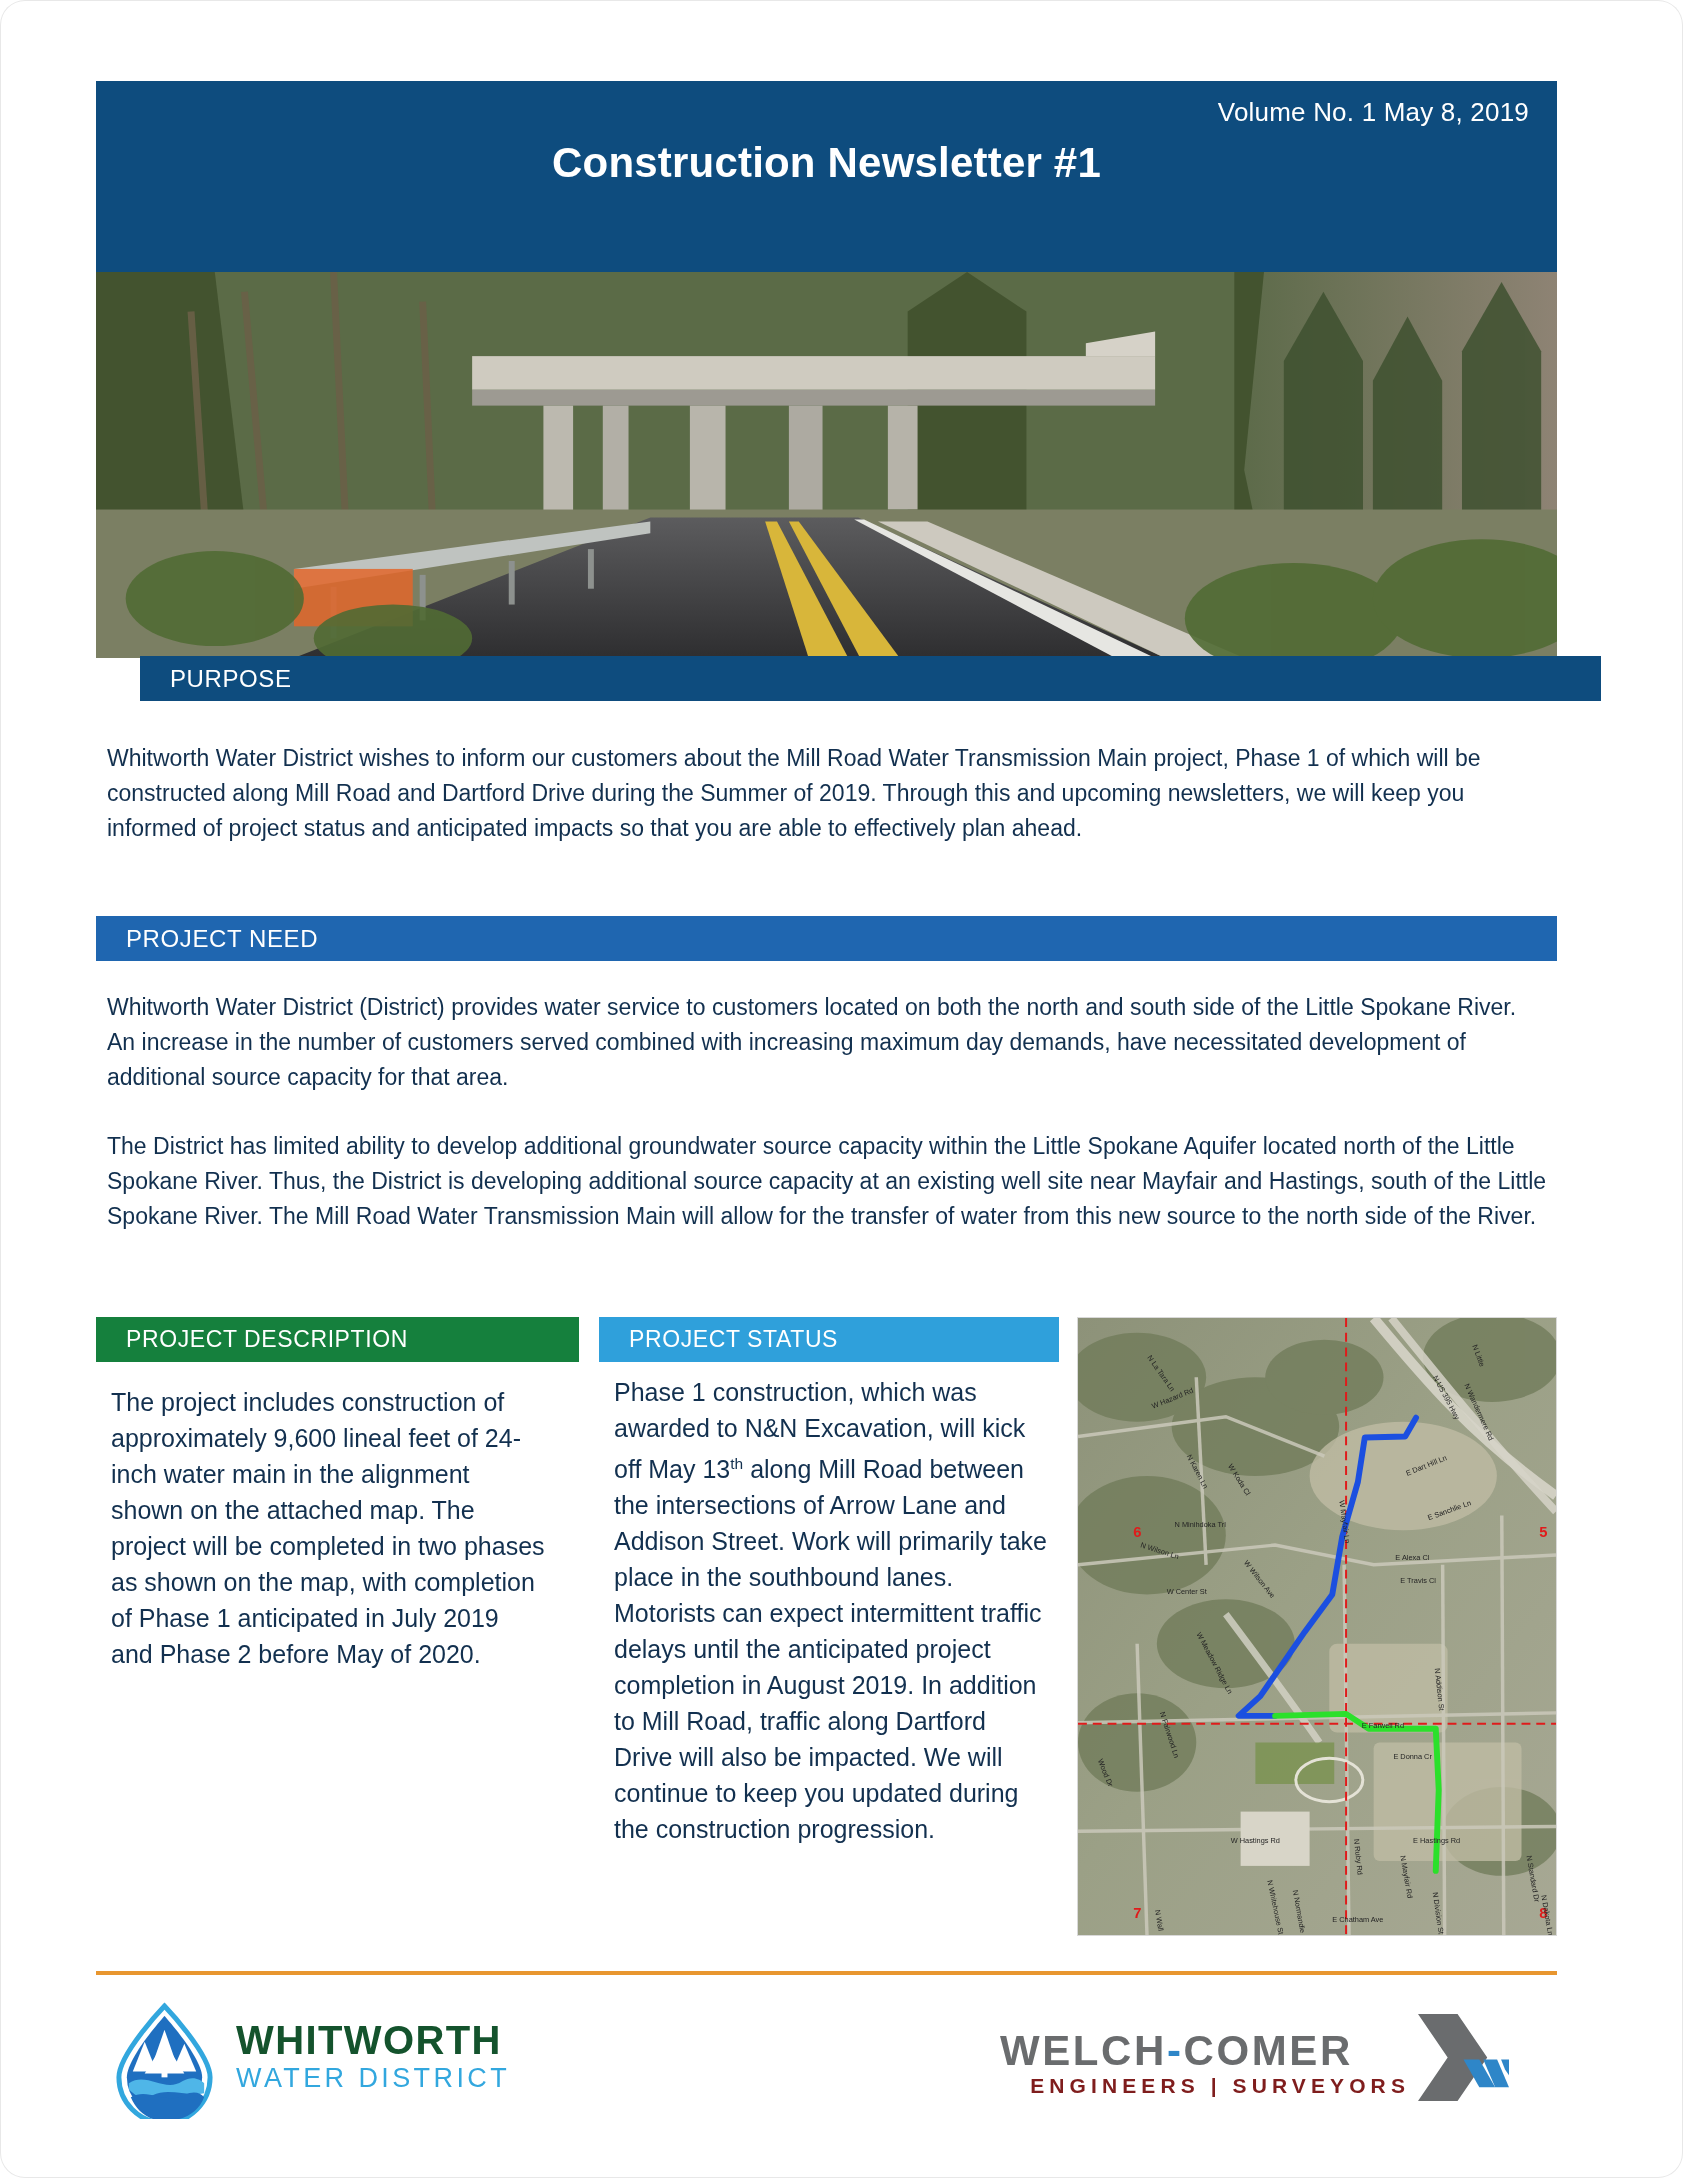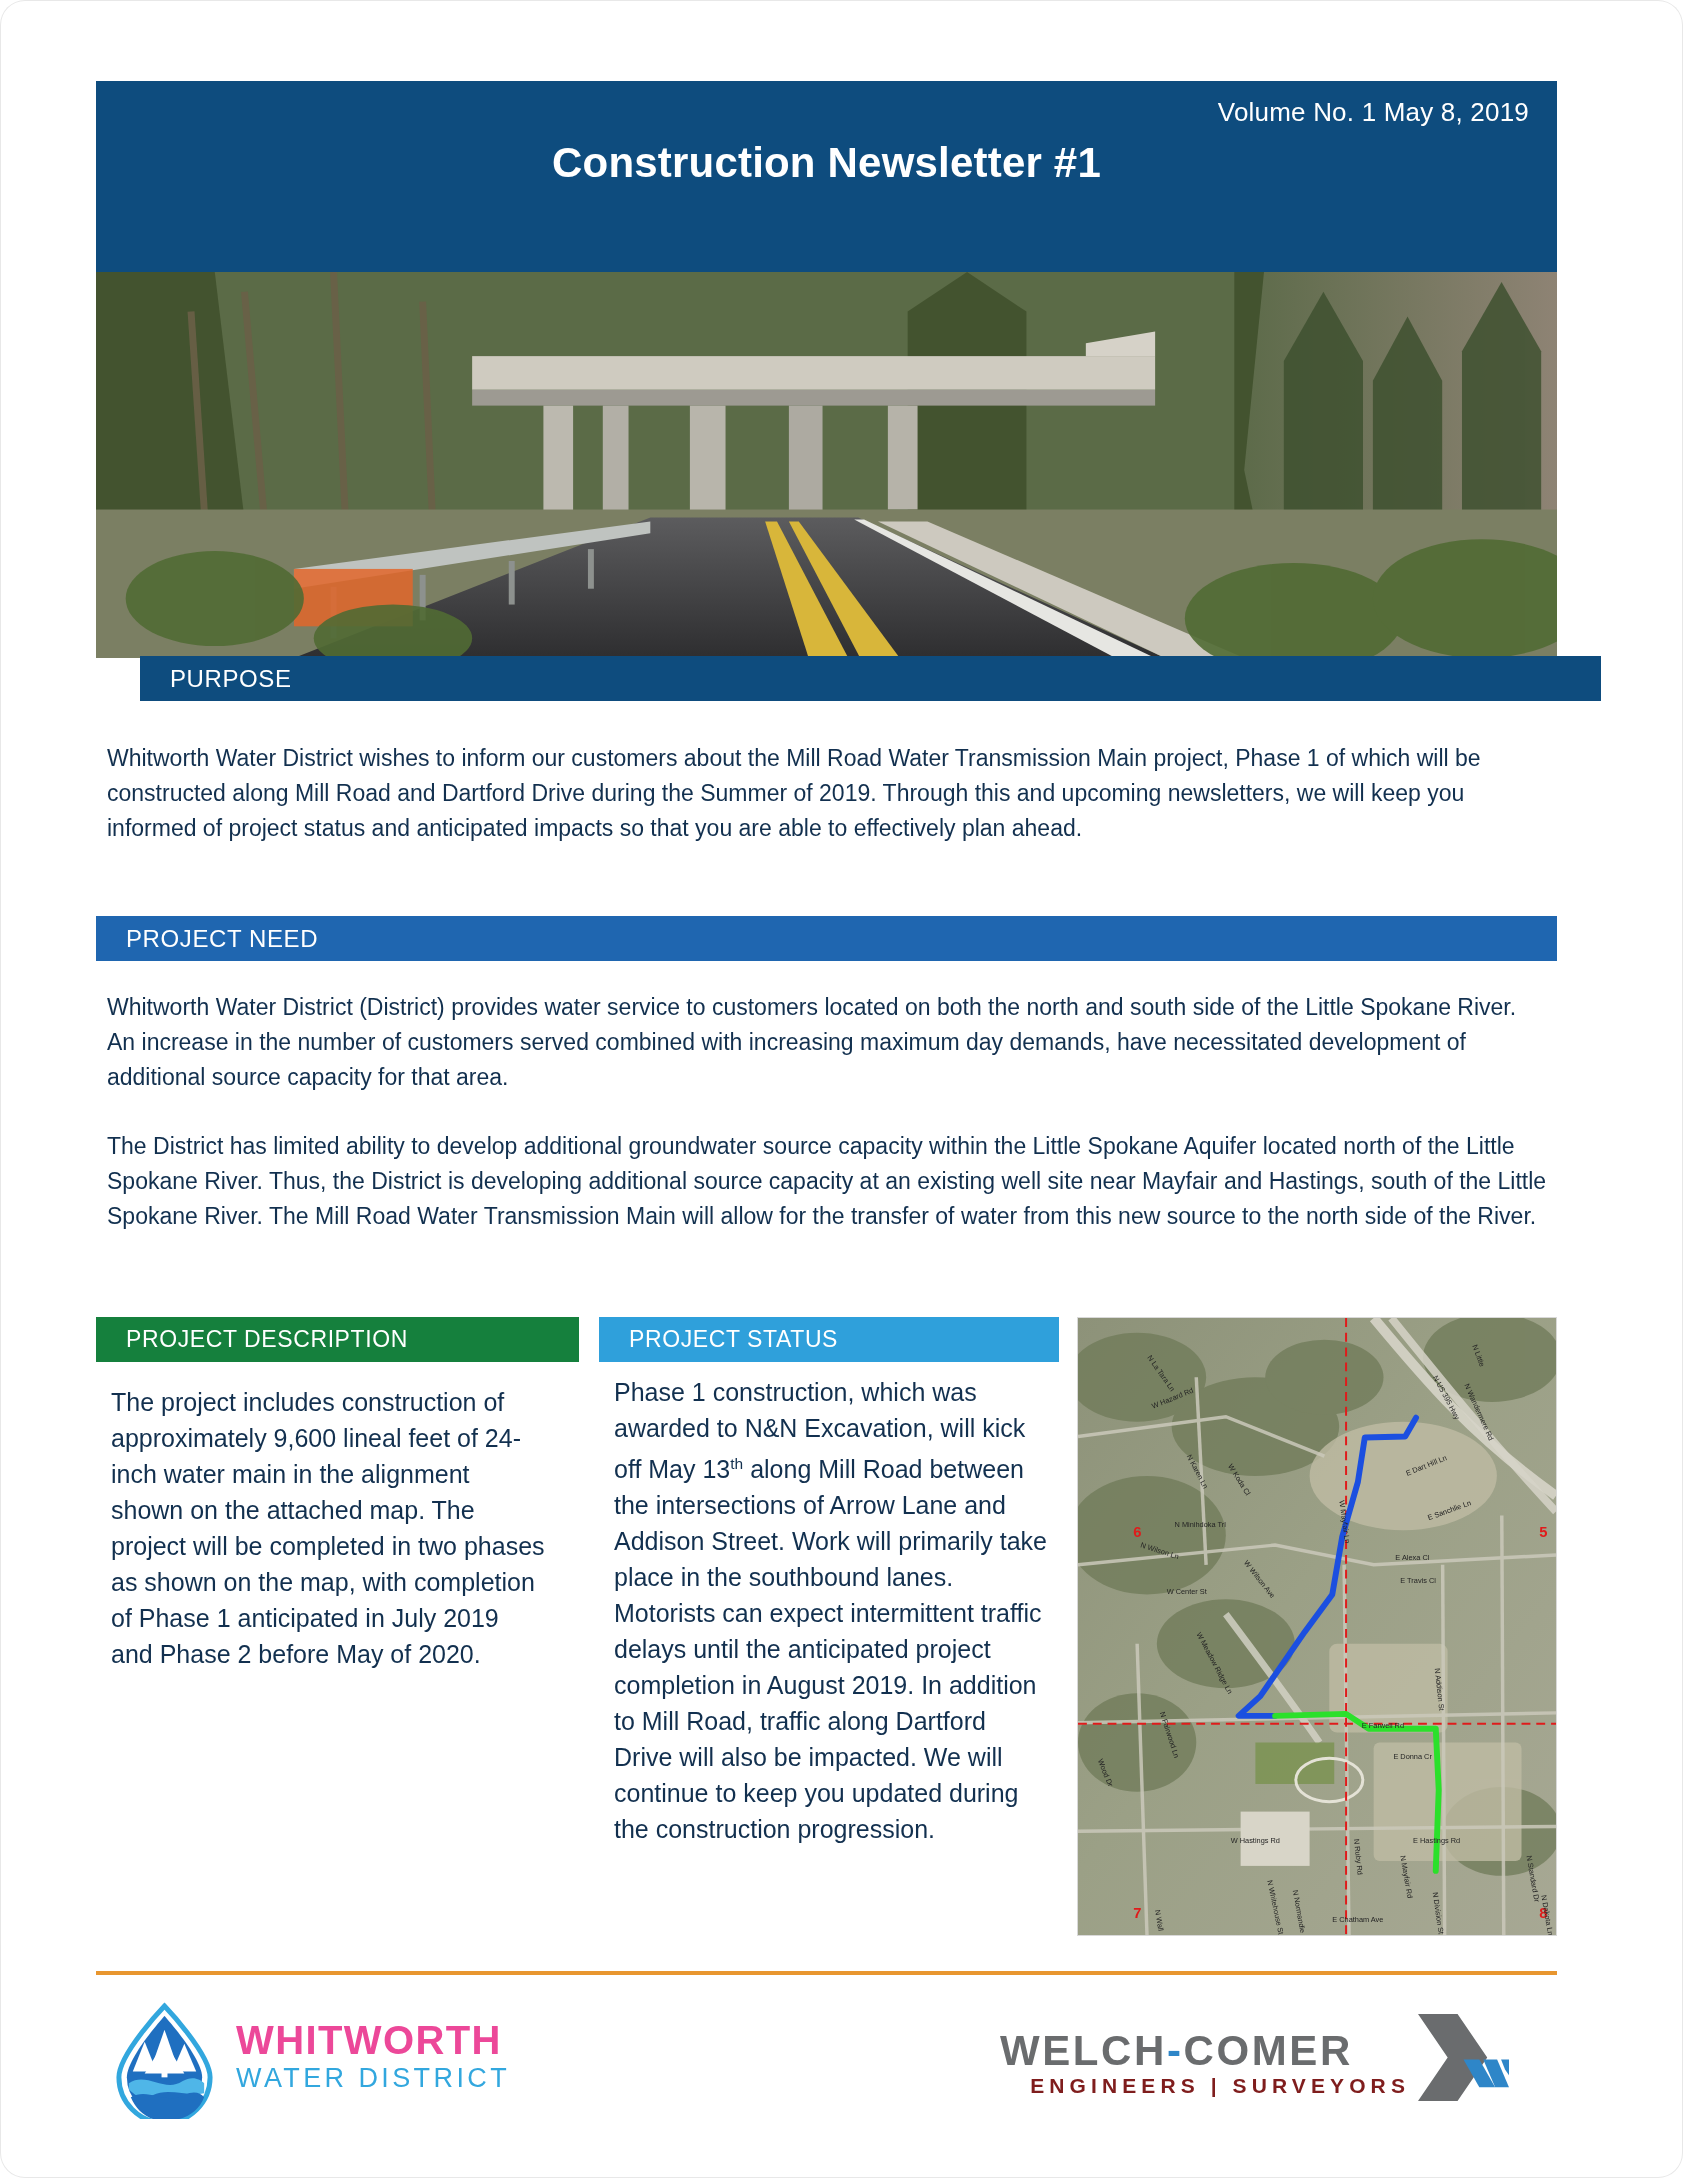--- a/index.html
+++ b/index.html
@@ -125,21 +125,21 @@
     left: 109px; top: 2002px;
     width: 416px; height: 117px;
   }
   .logo-welch {
     position: absolute;
     left: 1000px; top: 2006px;
     width: 495px; height: 111px;
   }
   .lw-text { position: absolute; left: 127px; top: 16px; }
   .lw-name {
-    color: #ec4899; font-size: 40px; font-weight: bold;
+    color: #14532d; font-size: 40px; font-weight: bold;
     letter-spacing: 1.4px; line-height: 44px;
   }
   .lw-sub {
     color: #32A7DE; font-size: 27px; letter-spacing: 3.4px;
     line-height: 32px;
   }
   .wc-text { position: absolute; left: 0; top: 22px; width: 416px; text-align: left; }
   .wc-name {
     color: #6A6C6E; font-size: 42px; font-weight: bold;
     letter-spacing: 2.6px; line-height: 46px;

